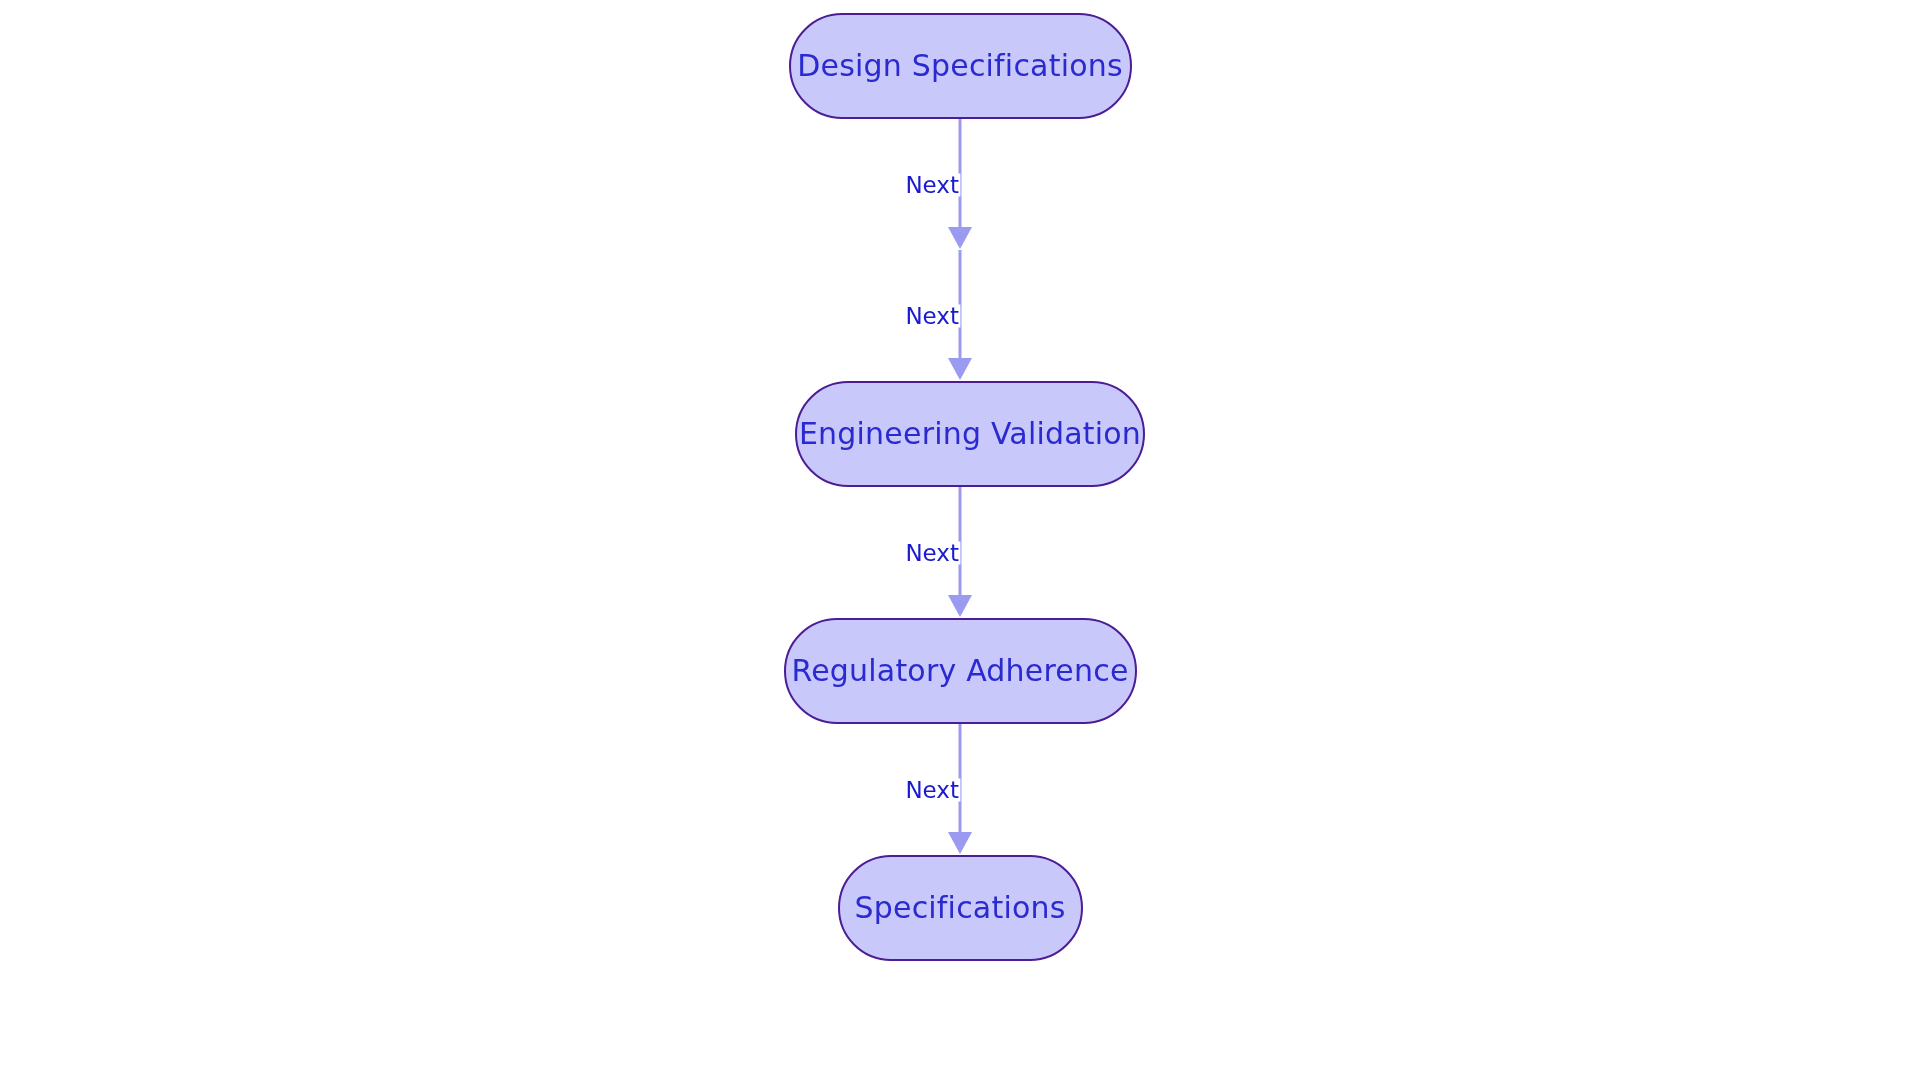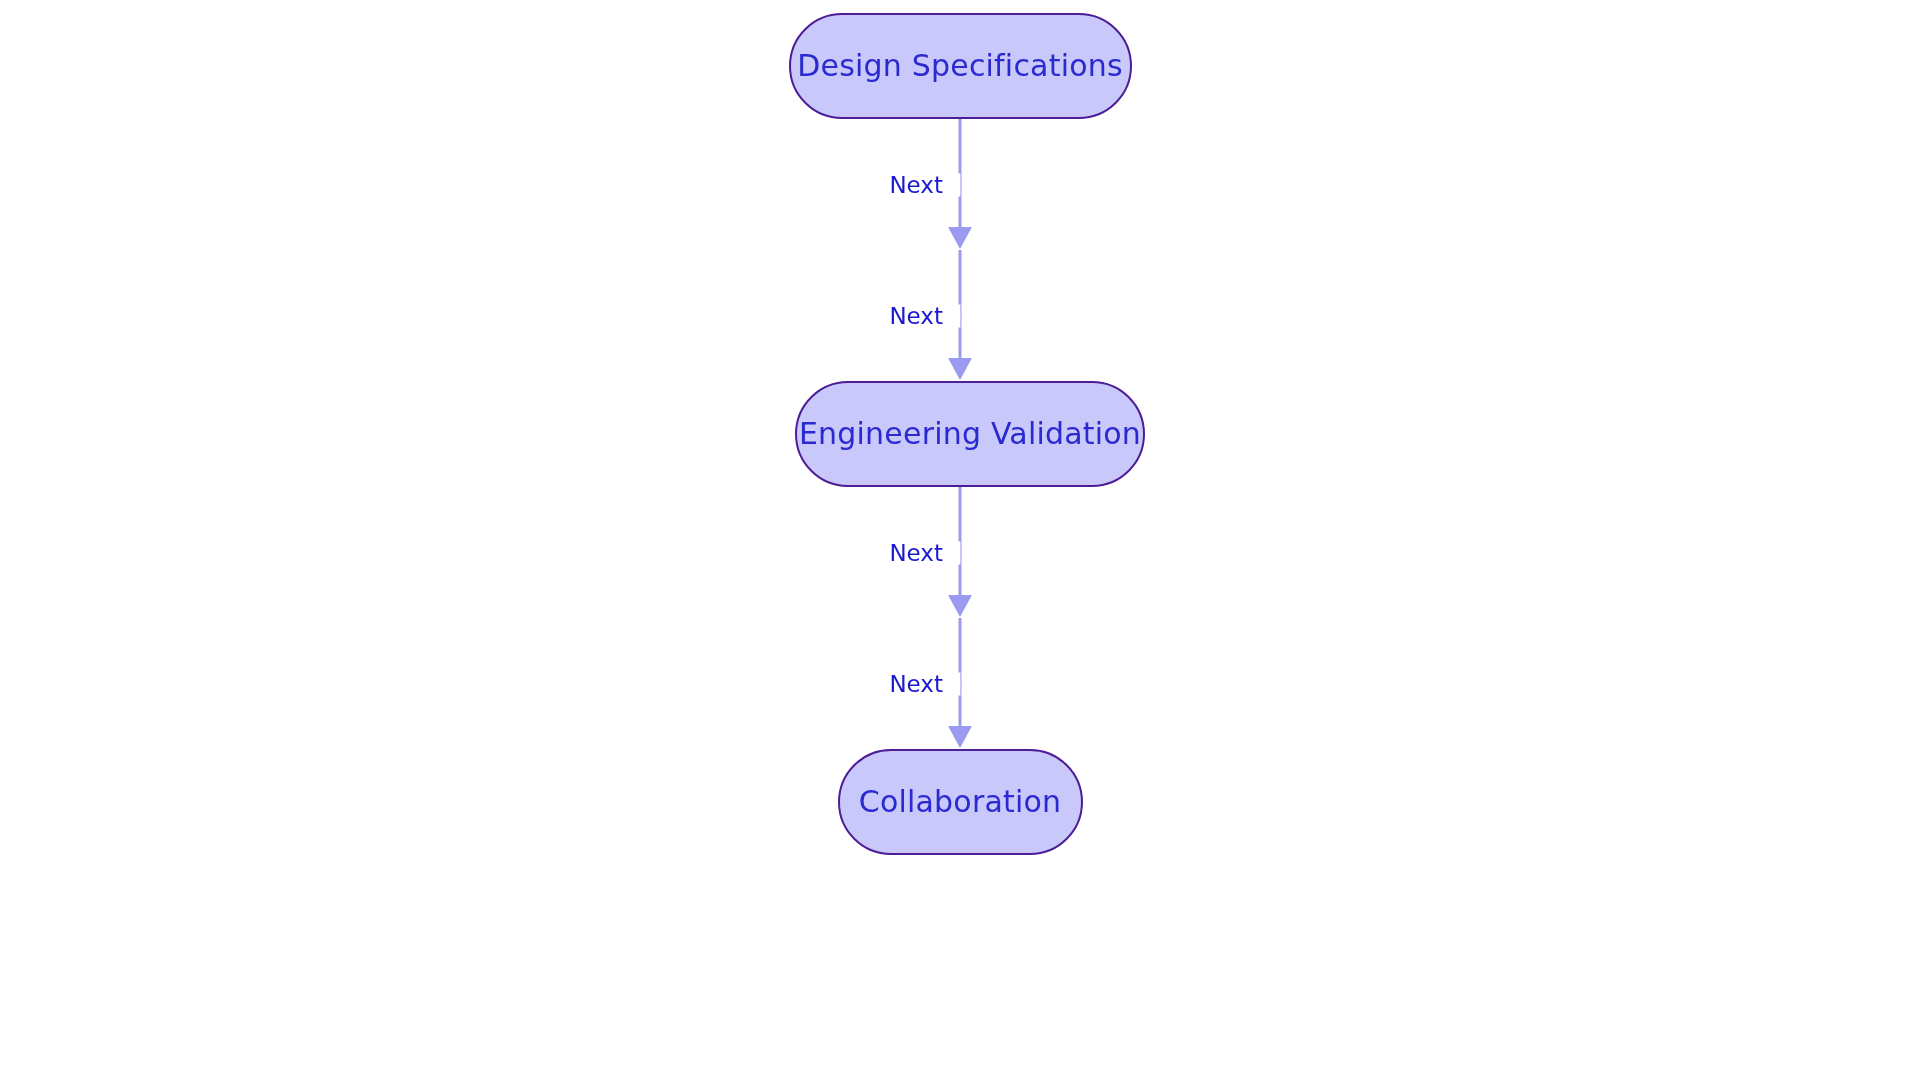--- a/index.html
+++ b/index.html
@@ -73,21 +73,21 @@
   .edge-label {
     position: absolute;
     top: 50%;
     left: 50%;
     transform: translate(-100%, -50%);
     margin-left: 0px;
     color: #1a1ad0;
     font-size: 23px;
     line-height: 1;
     white-space: nowrap;
-    padding-right: 17px;
+    padding-right: 1px;
     background: #ffffff;
   }
 </style>
 </head>
 <body>
 
 <div id="flow-canvas">
   <div class="flow-column">
 
     <div class="node" style="width:343px; margin-top:13px;">
@@ -116,27 +116,30 @@
     </div>
 
     <div class="edge" style="height:131px;">
       <svg class="edge-svg" width="30" height="131" viewBox="0 0 30 131">
         <line x1="15" y1="0" x2="15" y2="109" stroke="#9a9af0" stroke-width="3"></line>
         <polygon points="3,108 27,108 15,130" fill="#9a9af0"></polygon>
       </svg>
       <span class="edge-label">Next</span>
     </div>
 
+    <div class="node" style="width:353px;">
+      <span class="node-label">Regulatory Adherence</span>
+    </div>
 
     <div class="edge" style="height:131px;">
       <svg class="edge-svg" width="30" height="131" viewBox="0 0 30 131">
         <line x1="15" y1="0" x2="15" y2="109" stroke="#9a9af0" stroke-width="3"></line>
         <polygon points="3,108 27,108 15,130" fill="#9a9af0"></polygon>
       </svg>
       <span class="edge-label">Next</span>
     </div>
 
     <div class="node" style="width:245px;">
-      <span class="node-label">Collaboration</span>
+      <span class="node-label">Specifications</span>
     </div>
 
   </div>
 </div>
 
 </body></html>

